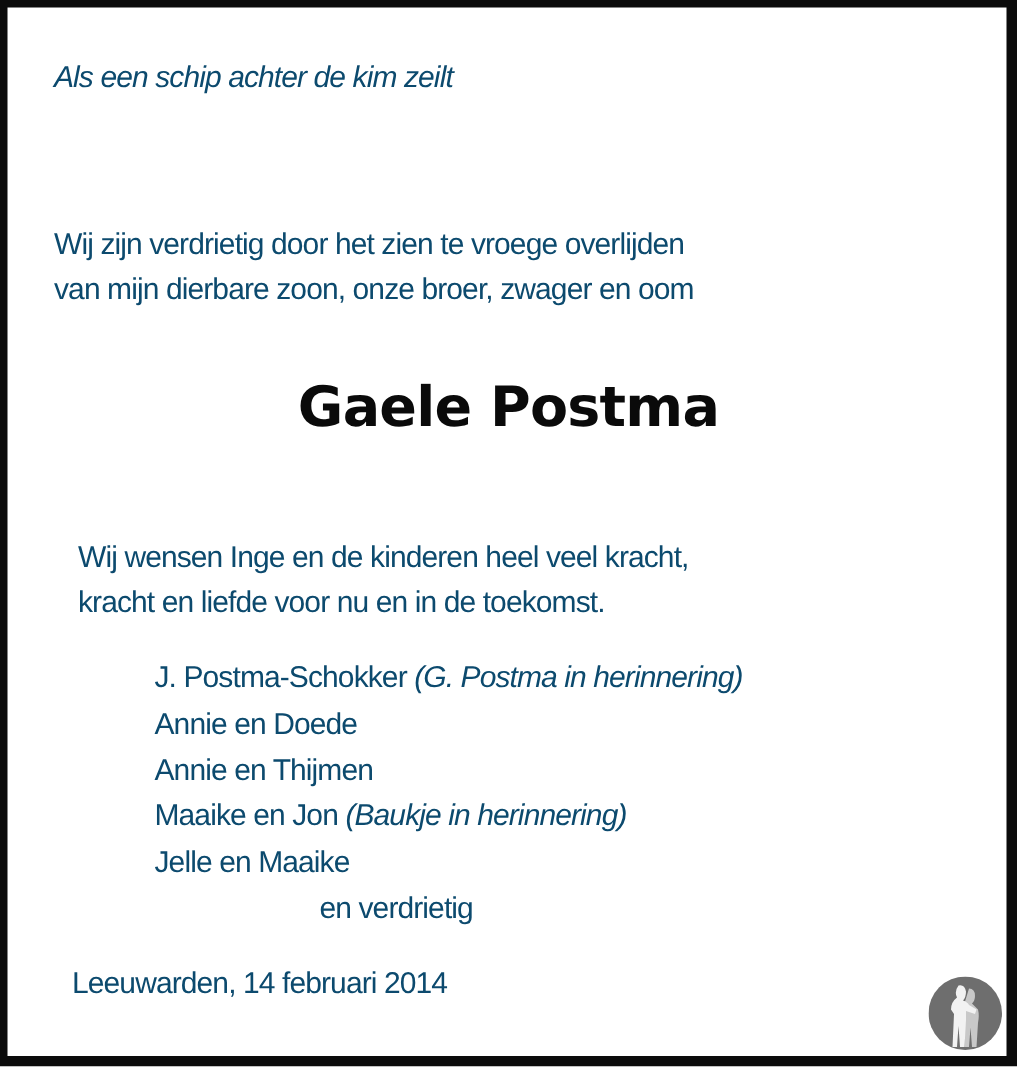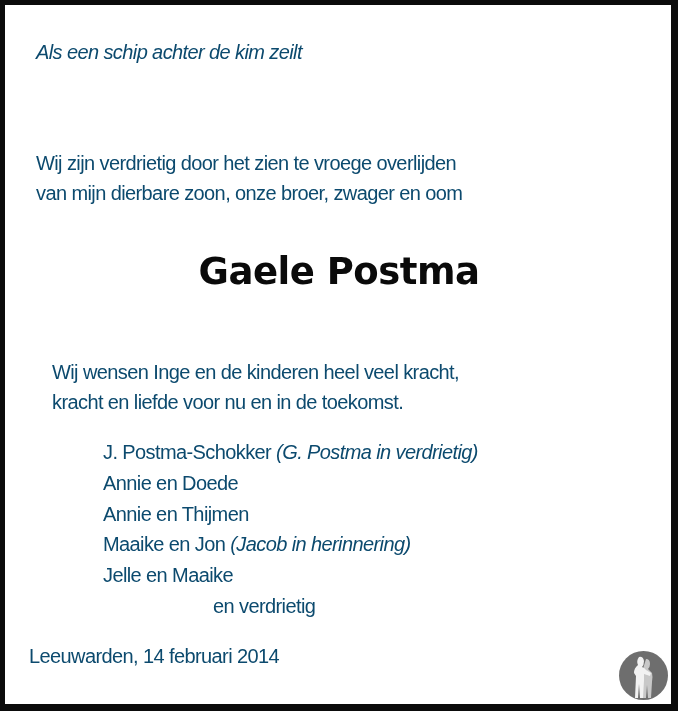--- a/index.html
+++ b/index.html
@@ -29,21 +29,21 @@
       position: absolute; left: 0; width: 678px; top: 250px;
       text-align: center;
       font-family: "DejaVu Sans", sans-serif;
       font-weight: bold; font-size: 37px; letter-spacing: -0.5px;
       color: #0a0a0a;
     }
     .wish { left: 52px; top: 357px; }
     .family { left: 103px; top: 437px; line-height: 30.8px; }
     .family .it { font-style: italic; }
     .others { left: 213px; top: 591px; }
-    .place { left: 29px; top: 641px; text-align: center; }
+    .place { left: 48px; top: 641px; text-align: center; }
     .logo { position: absolute; left: 619px; top: 651px; width: 49px; height: 49px; }
   </style>
 </head>
 <body>
 
 <div class="frame"></div>
 
 <div class="txt poem">
   <div>Als een schip achter de kim zeilt</div>
 </div>
@@ -54,24 +54,24 @@
 </div>
 
 <div class="name">Gaele Postma</div>
 
 <div class="txt wish">
   <div>Wij wensen Inge en de kinderen heel veel kracht,</div>
   <div>kracht en liefde voor nu en in de toekomst.</div>
 </div>
 
 <div class="txt family">
-  <div><span>J. Postma-Schokker </span><span class="it">(G. Postma in verdrietig)</span></div>
+  <div><span>J. Postma-Schokker </span><span class="it">(G. Postma in herinnering)</span></div>
   <div><span>Annie en Doede</span></div>
   <div><span>Annie en Thijmen</span></div>
-  <div><span>Maaike en Jon </span><span class="it">(Jacob in herinnering)</span></div>
+  <div><span>Maaike en Jon </span><span class="it">(Baukje in herinnering)</span></div>
   <div><span>Jelle en Maaike</span></div>
 </div>
 
 <div class="txt others">en verdrietig</div>
 
 <div class="txt place">Leeuwarden, 14 februari 2014</div>
 
 <div class="logo">
   <svg width="49" height="49" viewBox="0 0 49 49">
     <circle cx="24.5" cy="24.5" r="24.5" fill="#6e6e6e"></circle>

